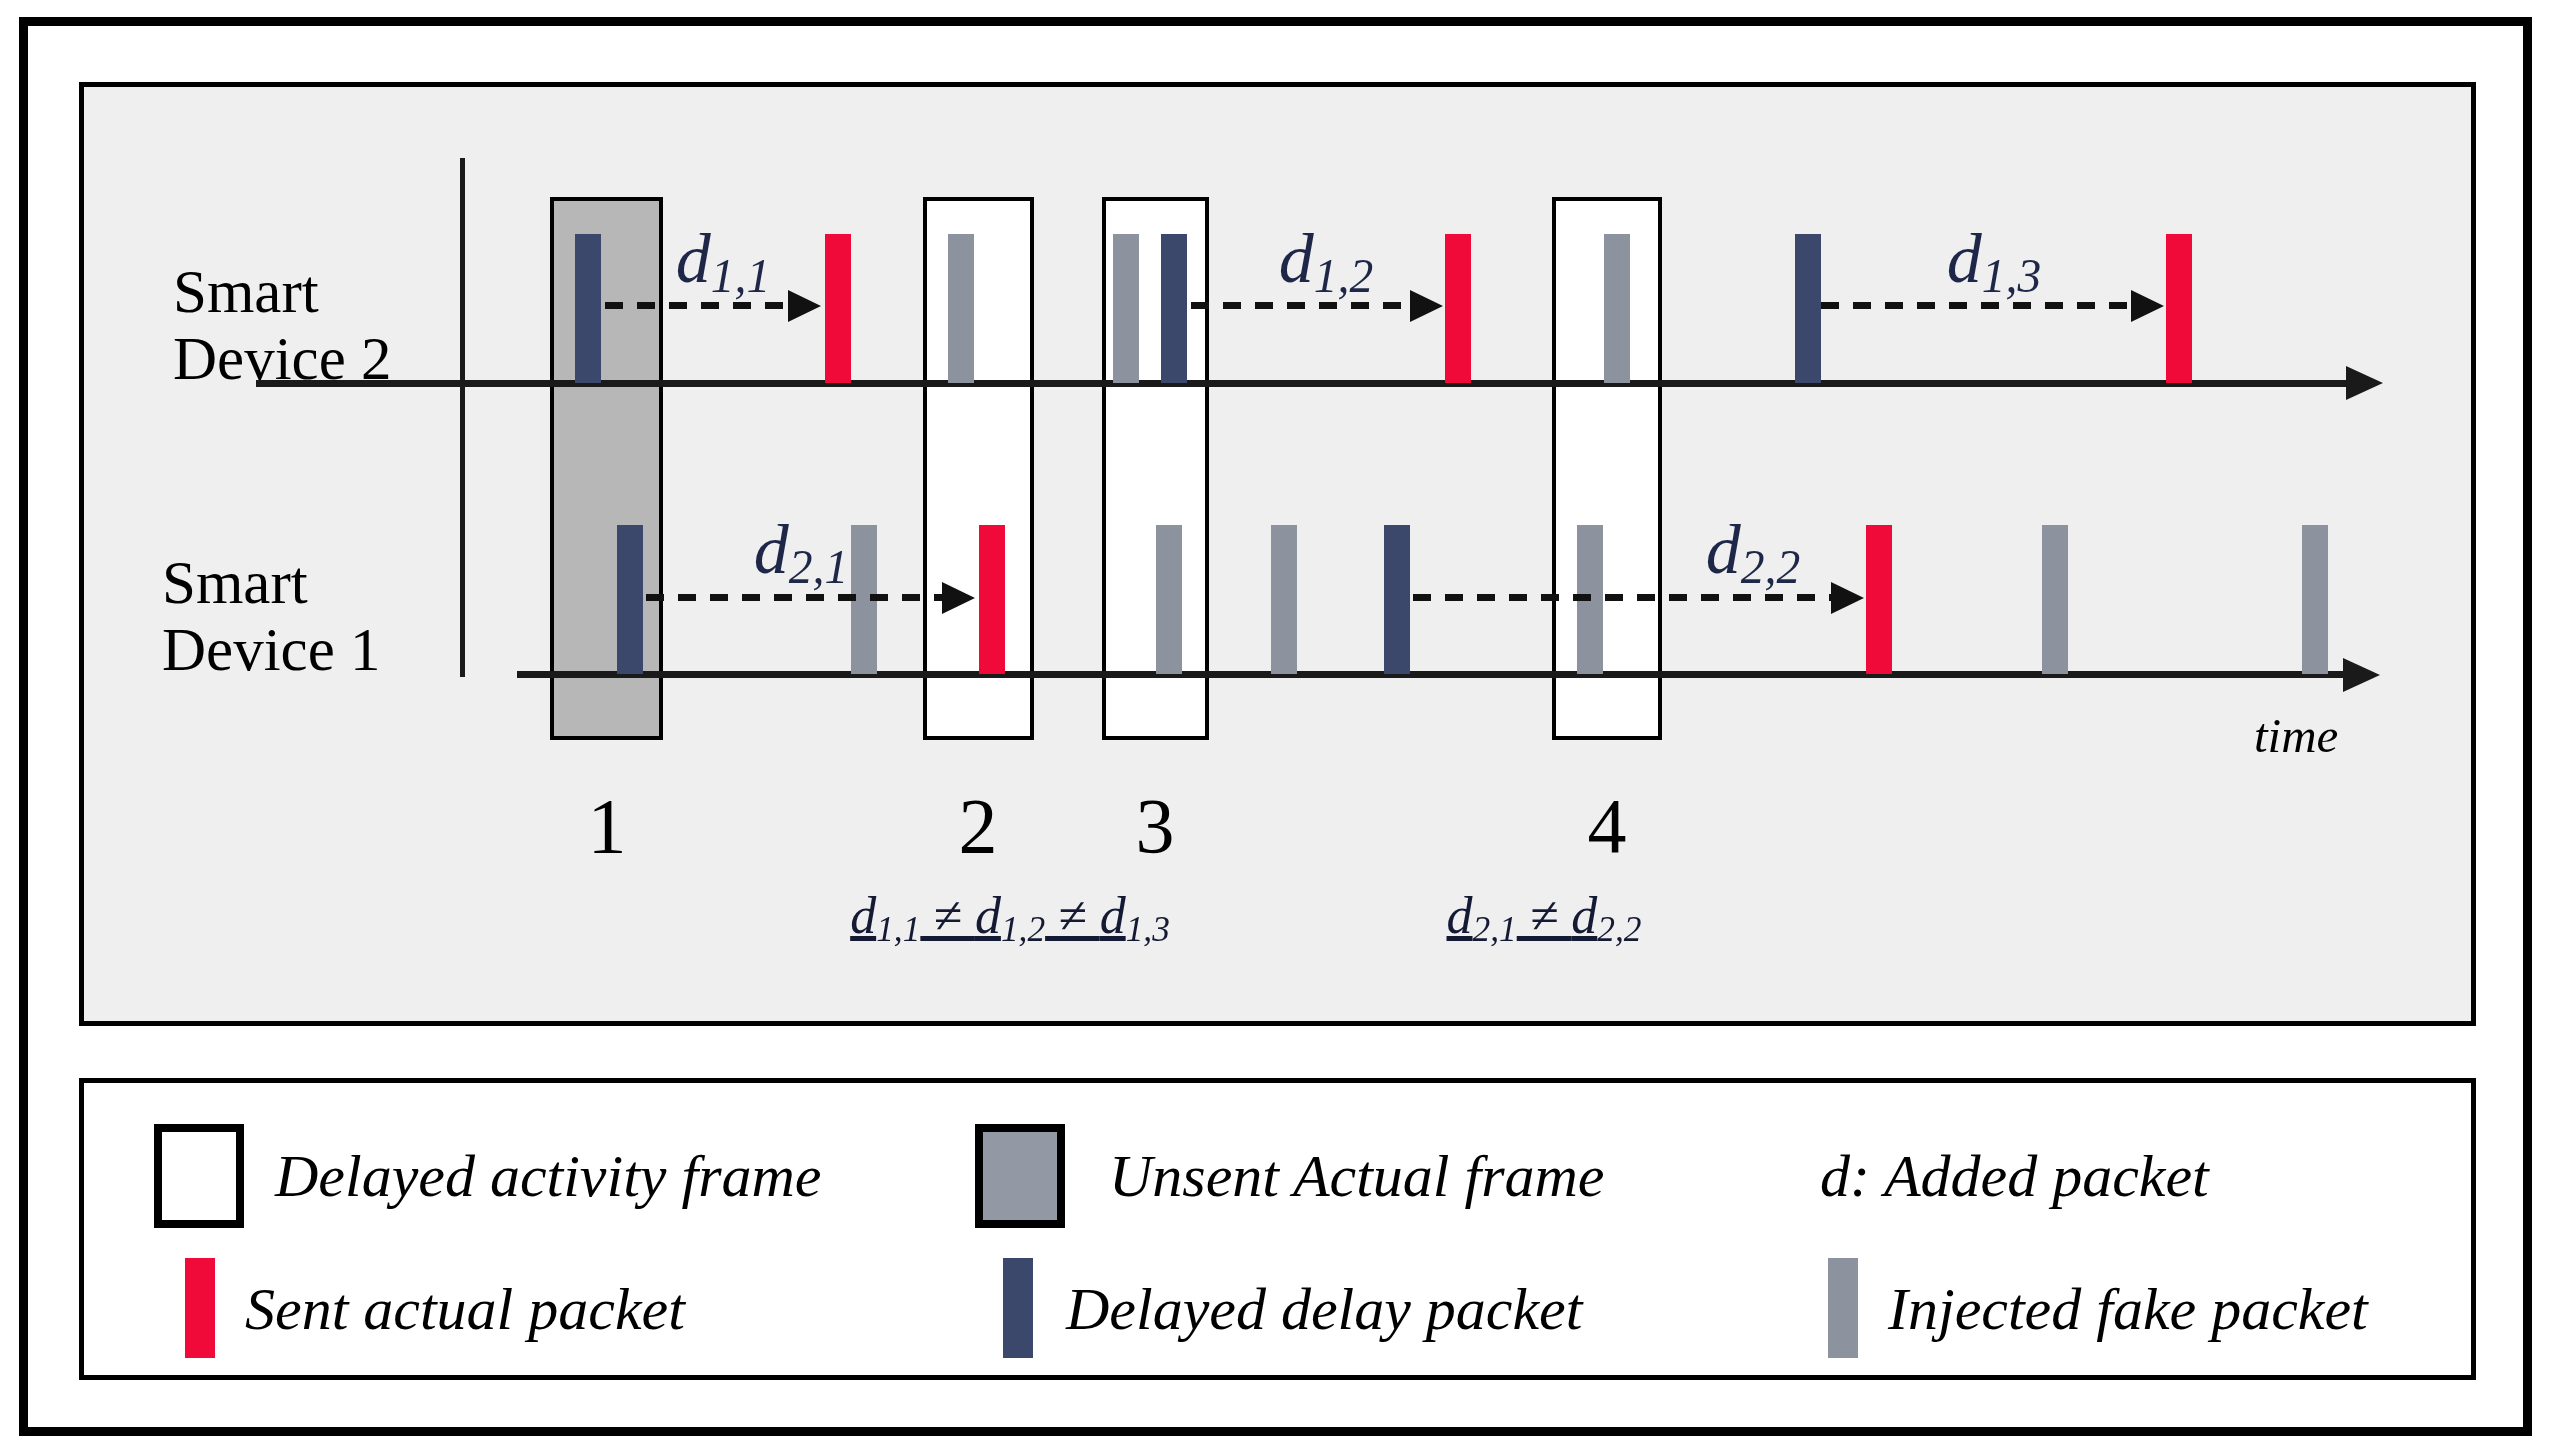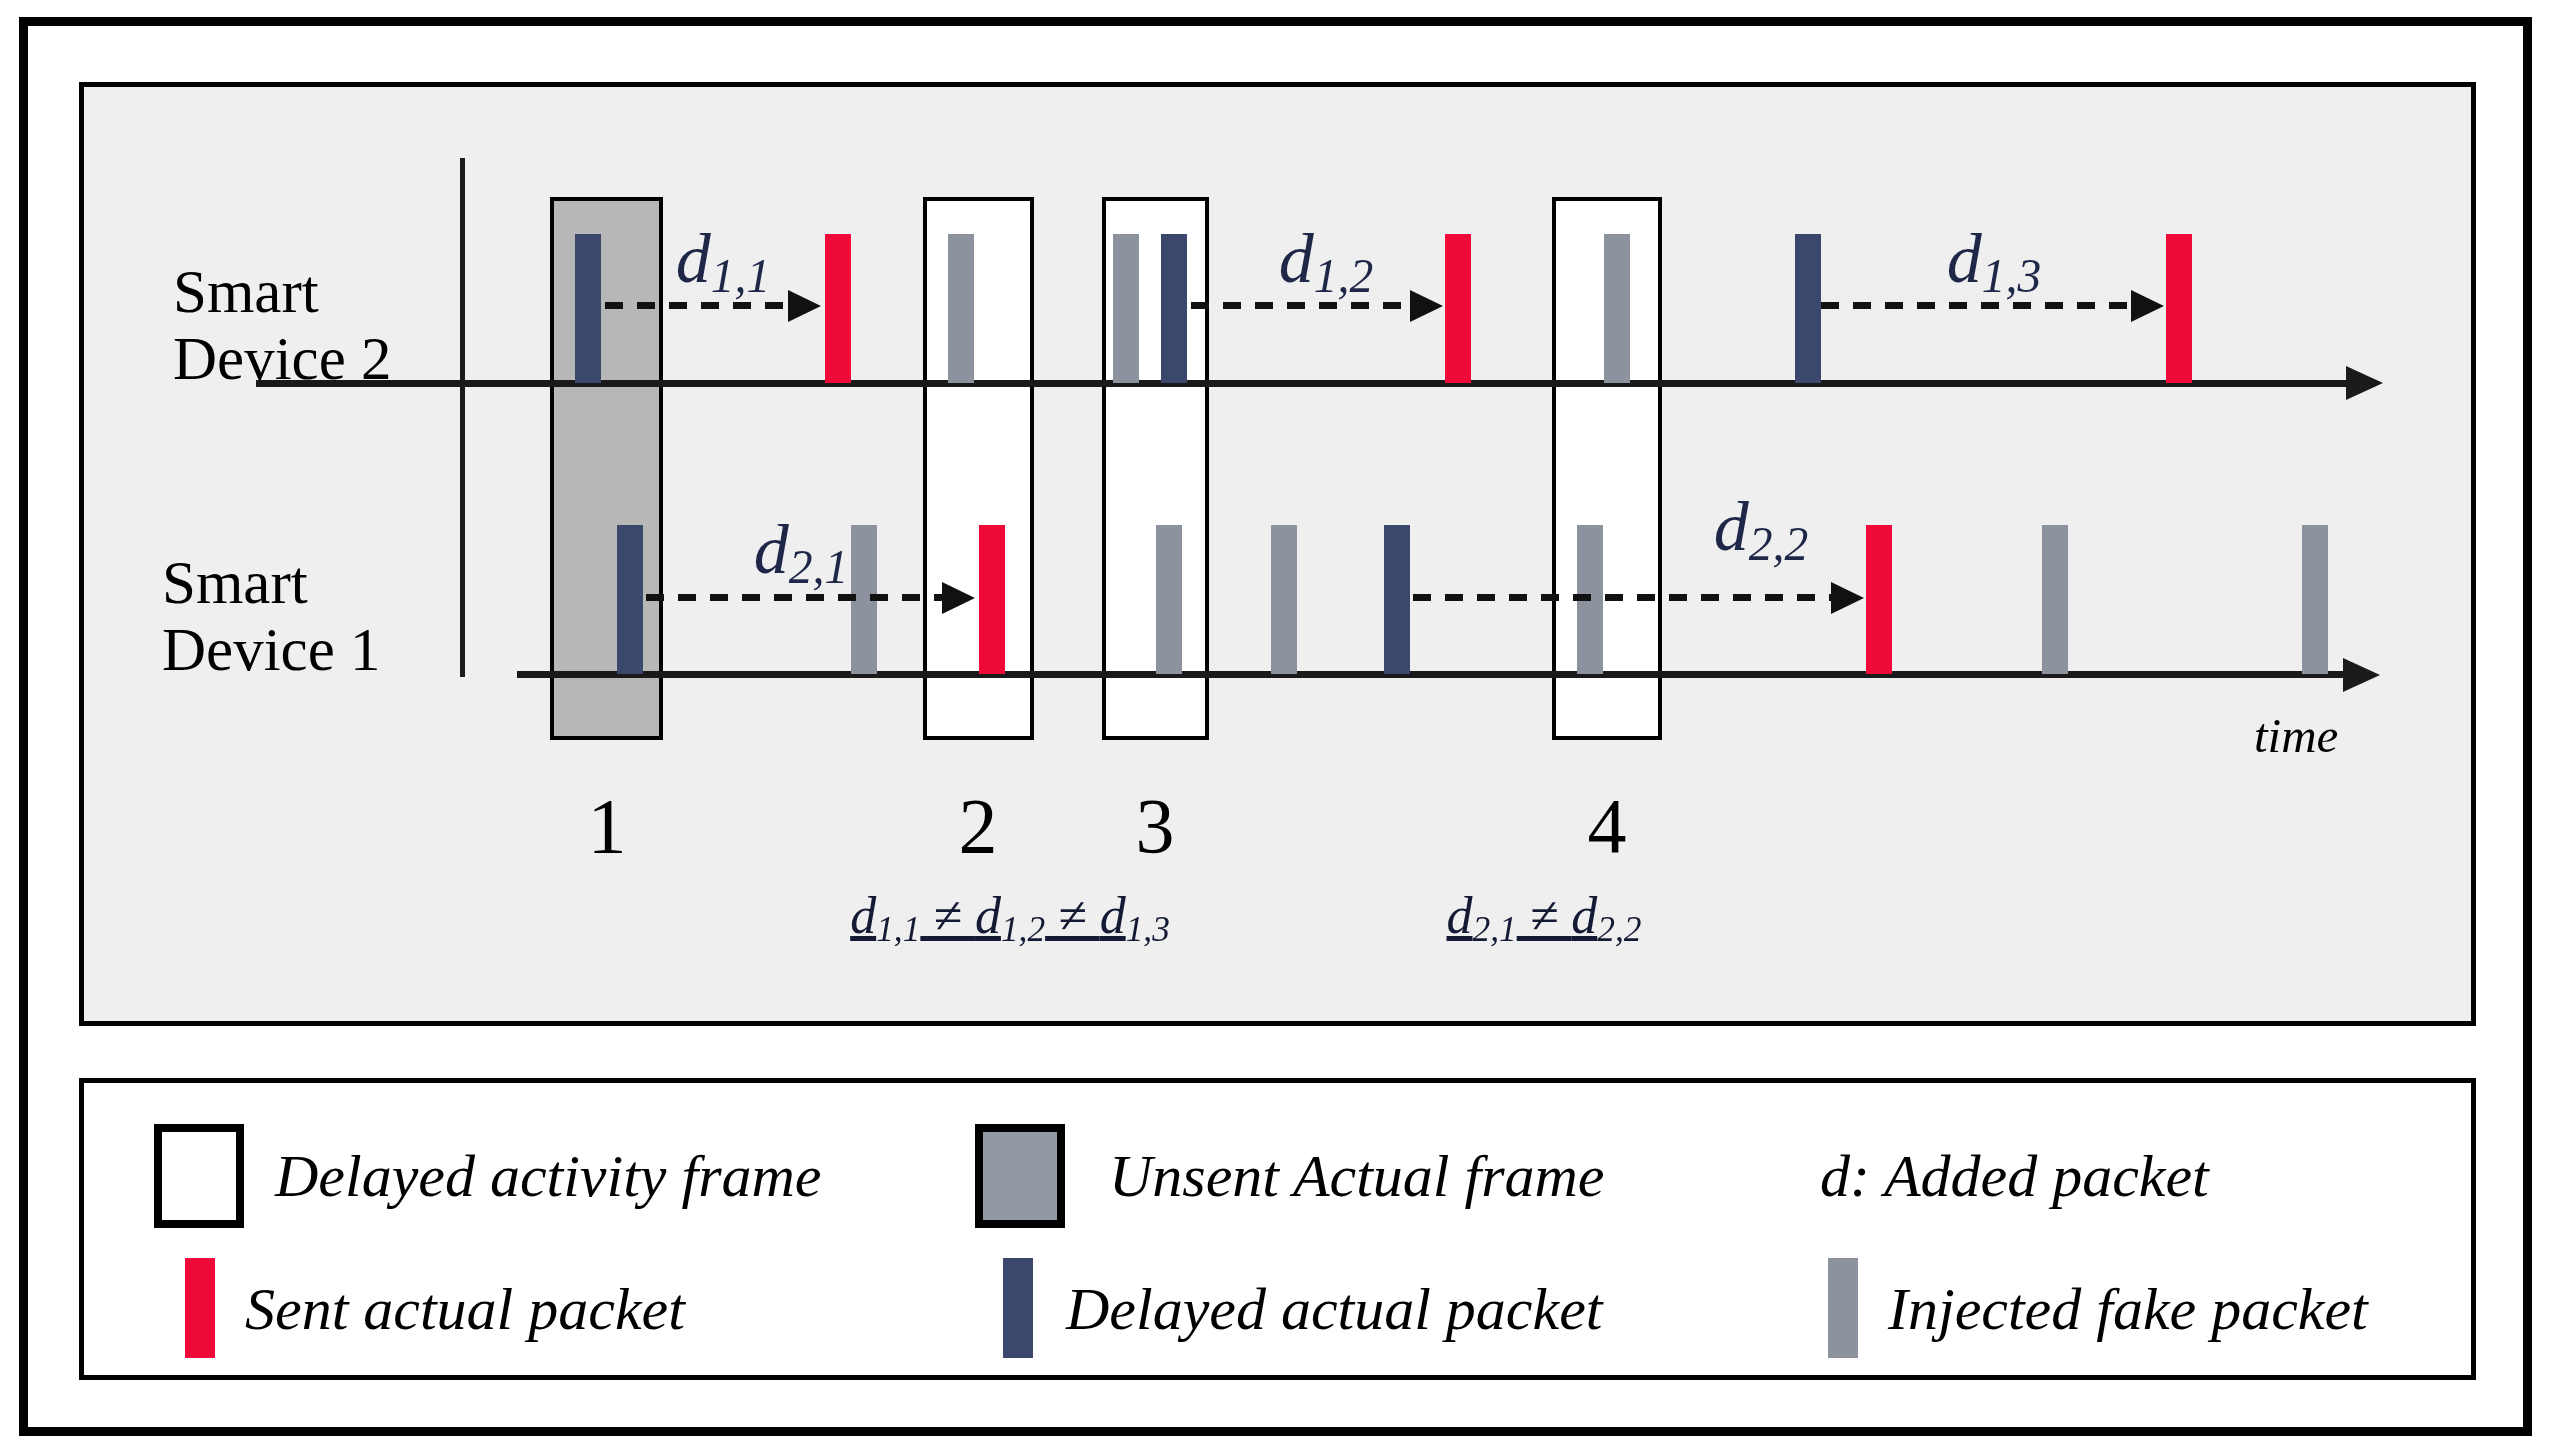--- a/index.html
+++ b/index.html
@@ -76,21 +76,21 @@
       <div class="arrow-head" style="position: absolute; left: 1410px; top: 290px;"></div>
       <div class="d-label" style="position: absolute; left: 1326px; top: 219px;"><span>d</span><span class="sub">1,2</span></div>
       <div class="dash-line" style="position: absolute; left: 1821px; top: 302px; width: 312px;"></div>
       <div class="arrow-head" style="position: absolute; left: 2131px; top: 290px;"></div>
       <div class="d-label" style="position: absolute; left: 1994px; top: 219px;"><span>d</span><span class="sub">1,3</span></div>
       <div class="dash-line" style="position: absolute; left: 646px; top: 594px; width: 298px;"></div>
       <div class="arrow-head" style="position: absolute; left: 942px; top: 582px;"></div>
       <div class="d-label" style="position: absolute; left: 801px; top: 510px;"><span>d</span><span class="sub">2,1</span></div>
       <div class="dash-line" style="position: absolute; left: 1413px; top: 594px; width: 419px;"></div>
       <div class="arrow-head" style="position: absolute; left: 1831px; top: 582px;"></div>
-      <div class="d-label" style="position: absolute; left: 1753px; top: 487px; margin-left: 8px;"><span>d</span><span class="sub">2,2</span></div>
+      <div class="d-label" style="position: absolute; left: 1753px; top: 510px;"><span>d</span><span class="sub">2,2</span></div>
     </div>
   <div class="abs" id="gen-numbers">
       <div class="frame-number" style="position: absolute; left: 607px; top: 781px;">1</div>
       <div class="frame-number" style="position: absolute; left: 978px; top: 781px;">2</div>
       <div class="frame-number" style="position: absolute; left: 1155px; top: 781px;">3</div>
       <div class="frame-number" style="position: absolute; left: 1607px; top: 781px;">4</div>
     </div>
   <div class="abs" id="gen-ineq">
       <div class="ineq" style="position: absolute; left: 1010px; top: 886px;"><span>d</span><span class="sub">1,1</span><span> ≠ </span><span>d</span><span class="sub">1,2</span><span> ≠ </span><span>d</span><span class="sub">1,3</span></div>
       <div class="ineq" style="position: absolute; left: 1544px; top: 886px;"><span>d</span><span class="sub">2,1</span><span> ≠ </span><span>d</span><span class="sub">2,2</span></div>
@@ -110,18 +110,18 @@
   <div class="abs" id="legend-box"></div>
   <div class="abs" id="gen-legend">
       <div class="sw-frame" style="position: absolute; left: 154px; top: 1124px; background: rgb(255, 255, 255);"></div>
       <div class="legend-label" style="position: absolute; left: 275px; top: 1143px;">Delayed activity frame</div>
       <div class="sw-frame" style="position: absolute; left: 975px; top: 1124px; background: rgb(146, 153, 164);"></div>
       <div class="legend-label" style="position: absolute; left: 1109px; top: 1143px;">Unsent Actual frame</div>
       <div class="legend-label" style="position: absolute; left: 1820px; top: 1143px;">d: Added packet</div>
       <div class="sw-bar" style="position: absolute; left: 185px; top: 1258px; background: rgb(239, 10, 58);"></div>
       <div class="legend-label" style="position: absolute; left: 245px; top: 1276px;">Sent actual packet</div>
       <div class="sw-bar" style="position: absolute; left: 1003px; top: 1258px; background: rgb(59, 72, 107);"></div>
-      <div class="legend-label" style="position: absolute; left: 1066px; top: 1276px;">Delayed actual packet</div>
+      <div class="legend-label" style="position: absolute; left: 1066px; top: 1276px;">Delayed delay packet</div>
       <div class="sw-bar" style="position: absolute; left: 1828px; top: 1258px; background: rgb(141, 147, 158);"></div>
       <div class="legend-label" style="position: absolute; left: 1888px; top: 1276px;">Injected fake packet</div>
     </div>
 </div>
 
 
 </body></html>

